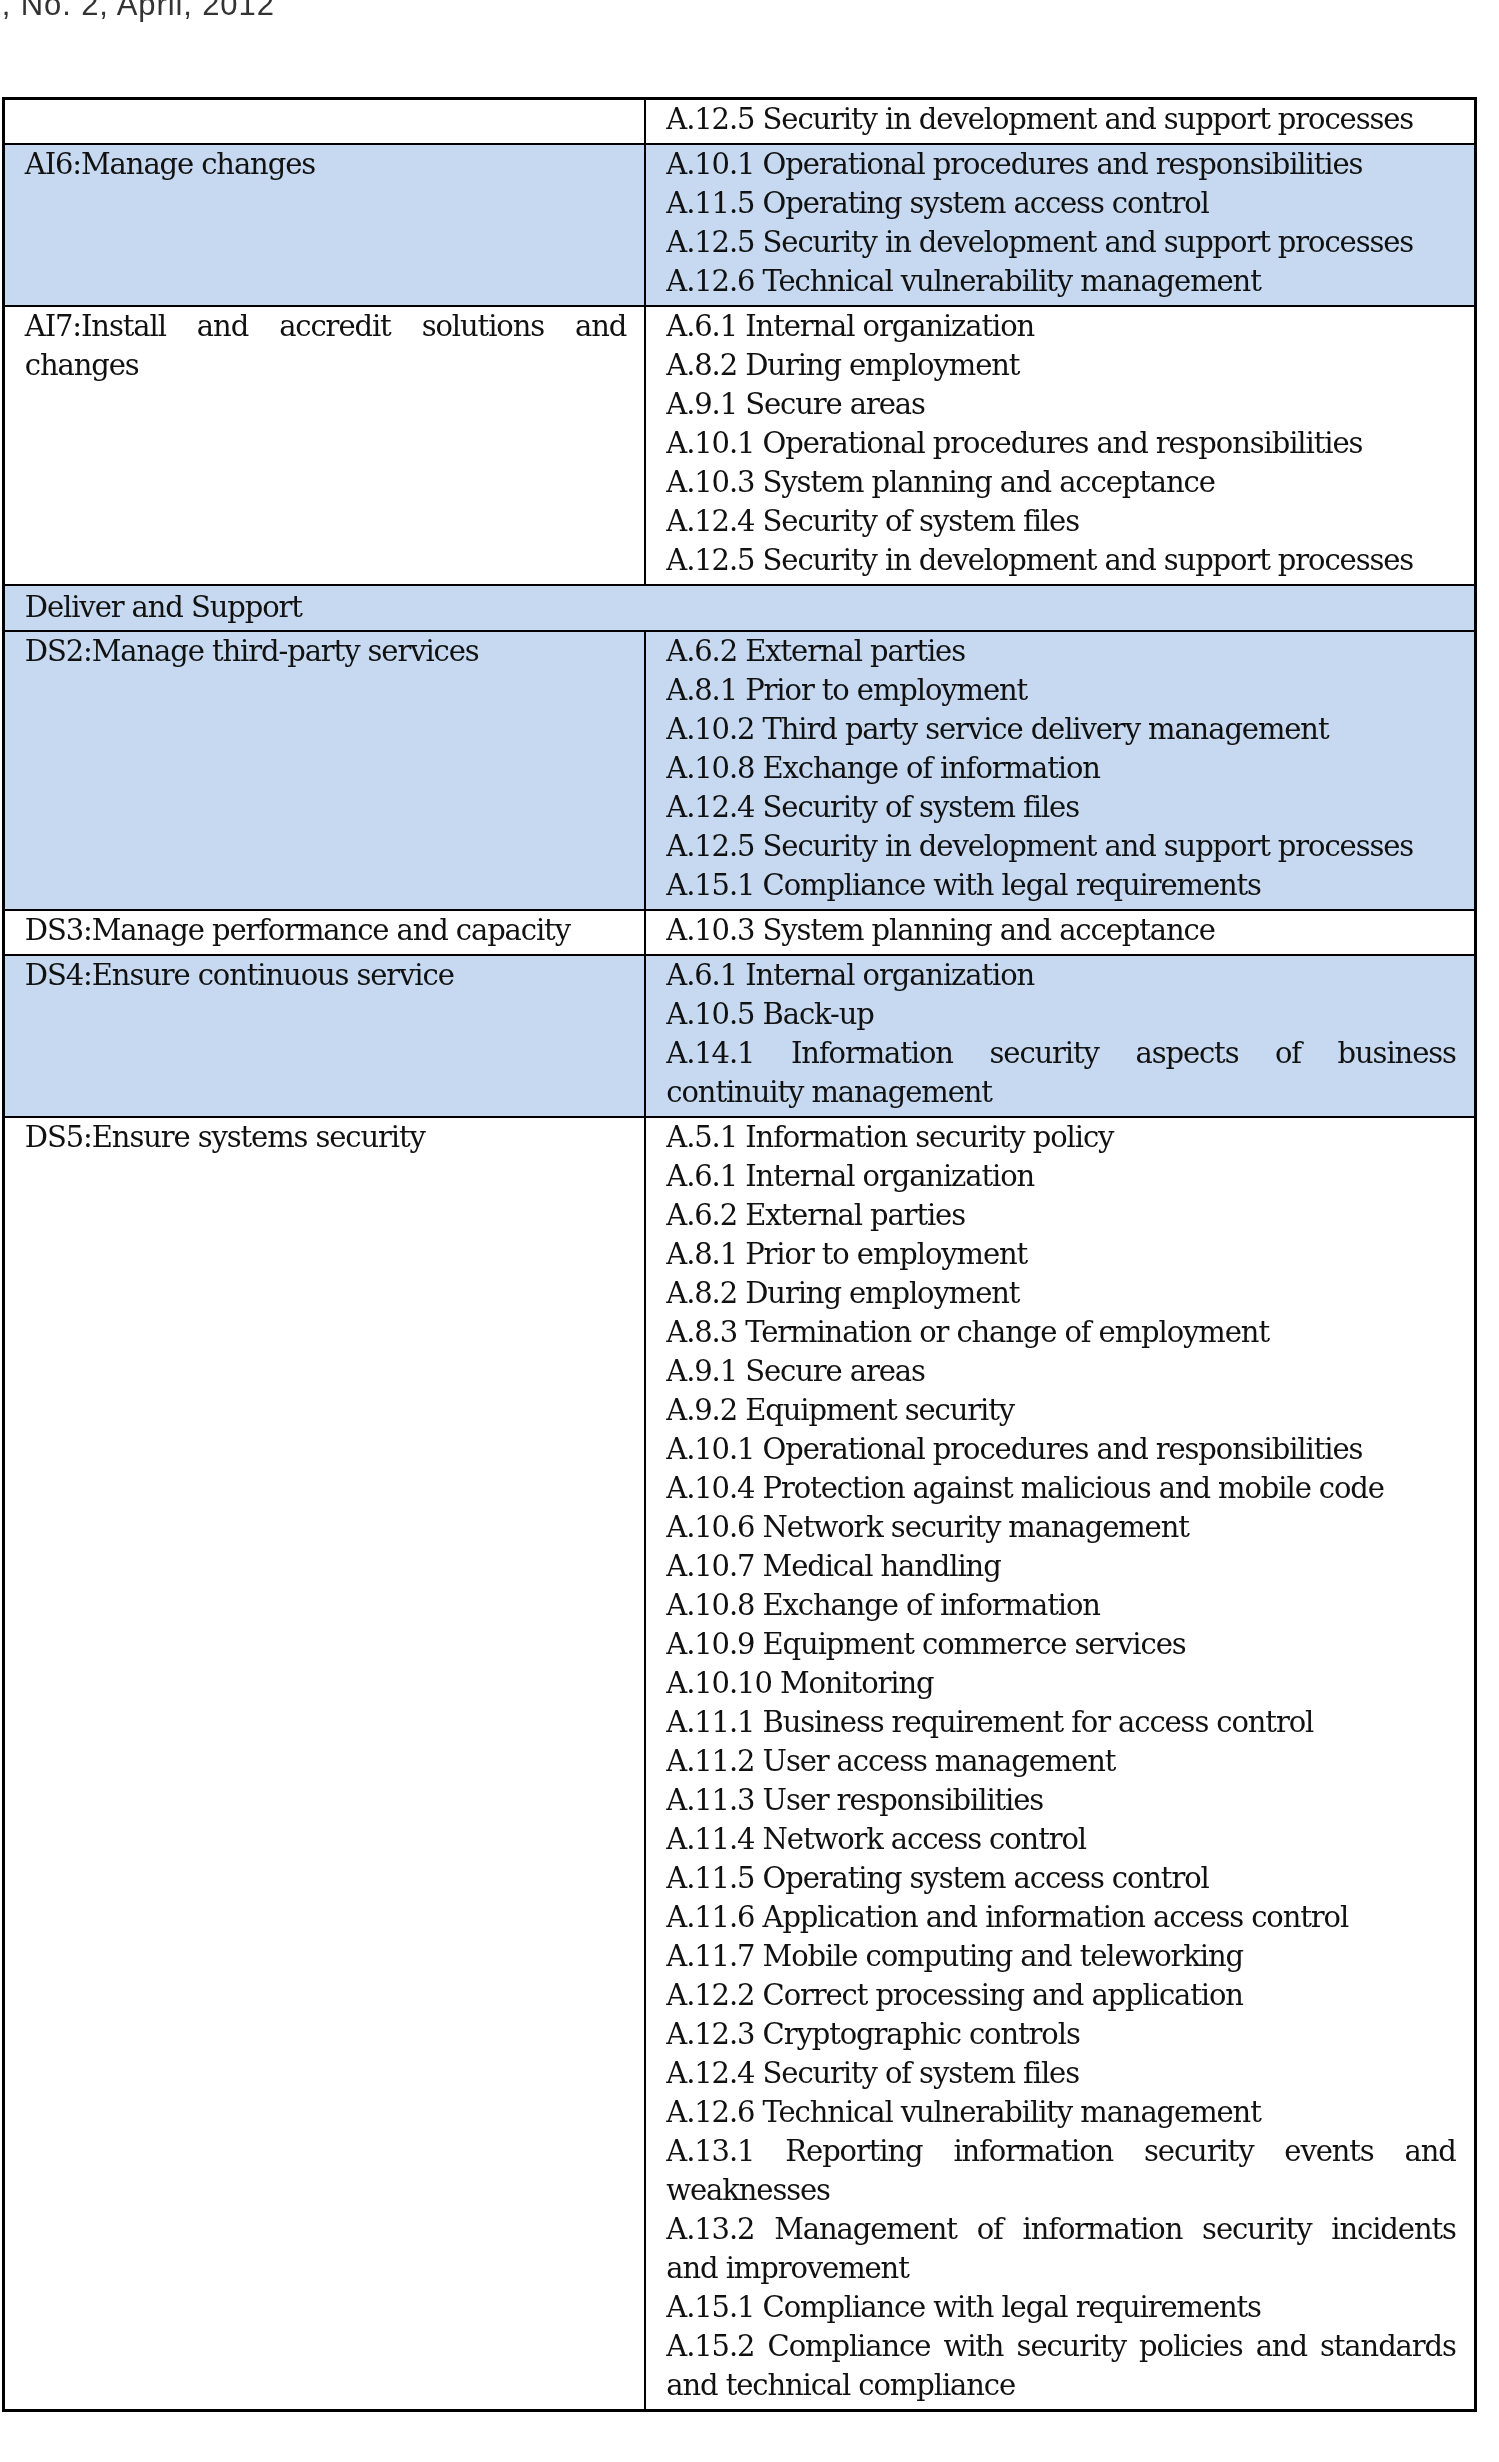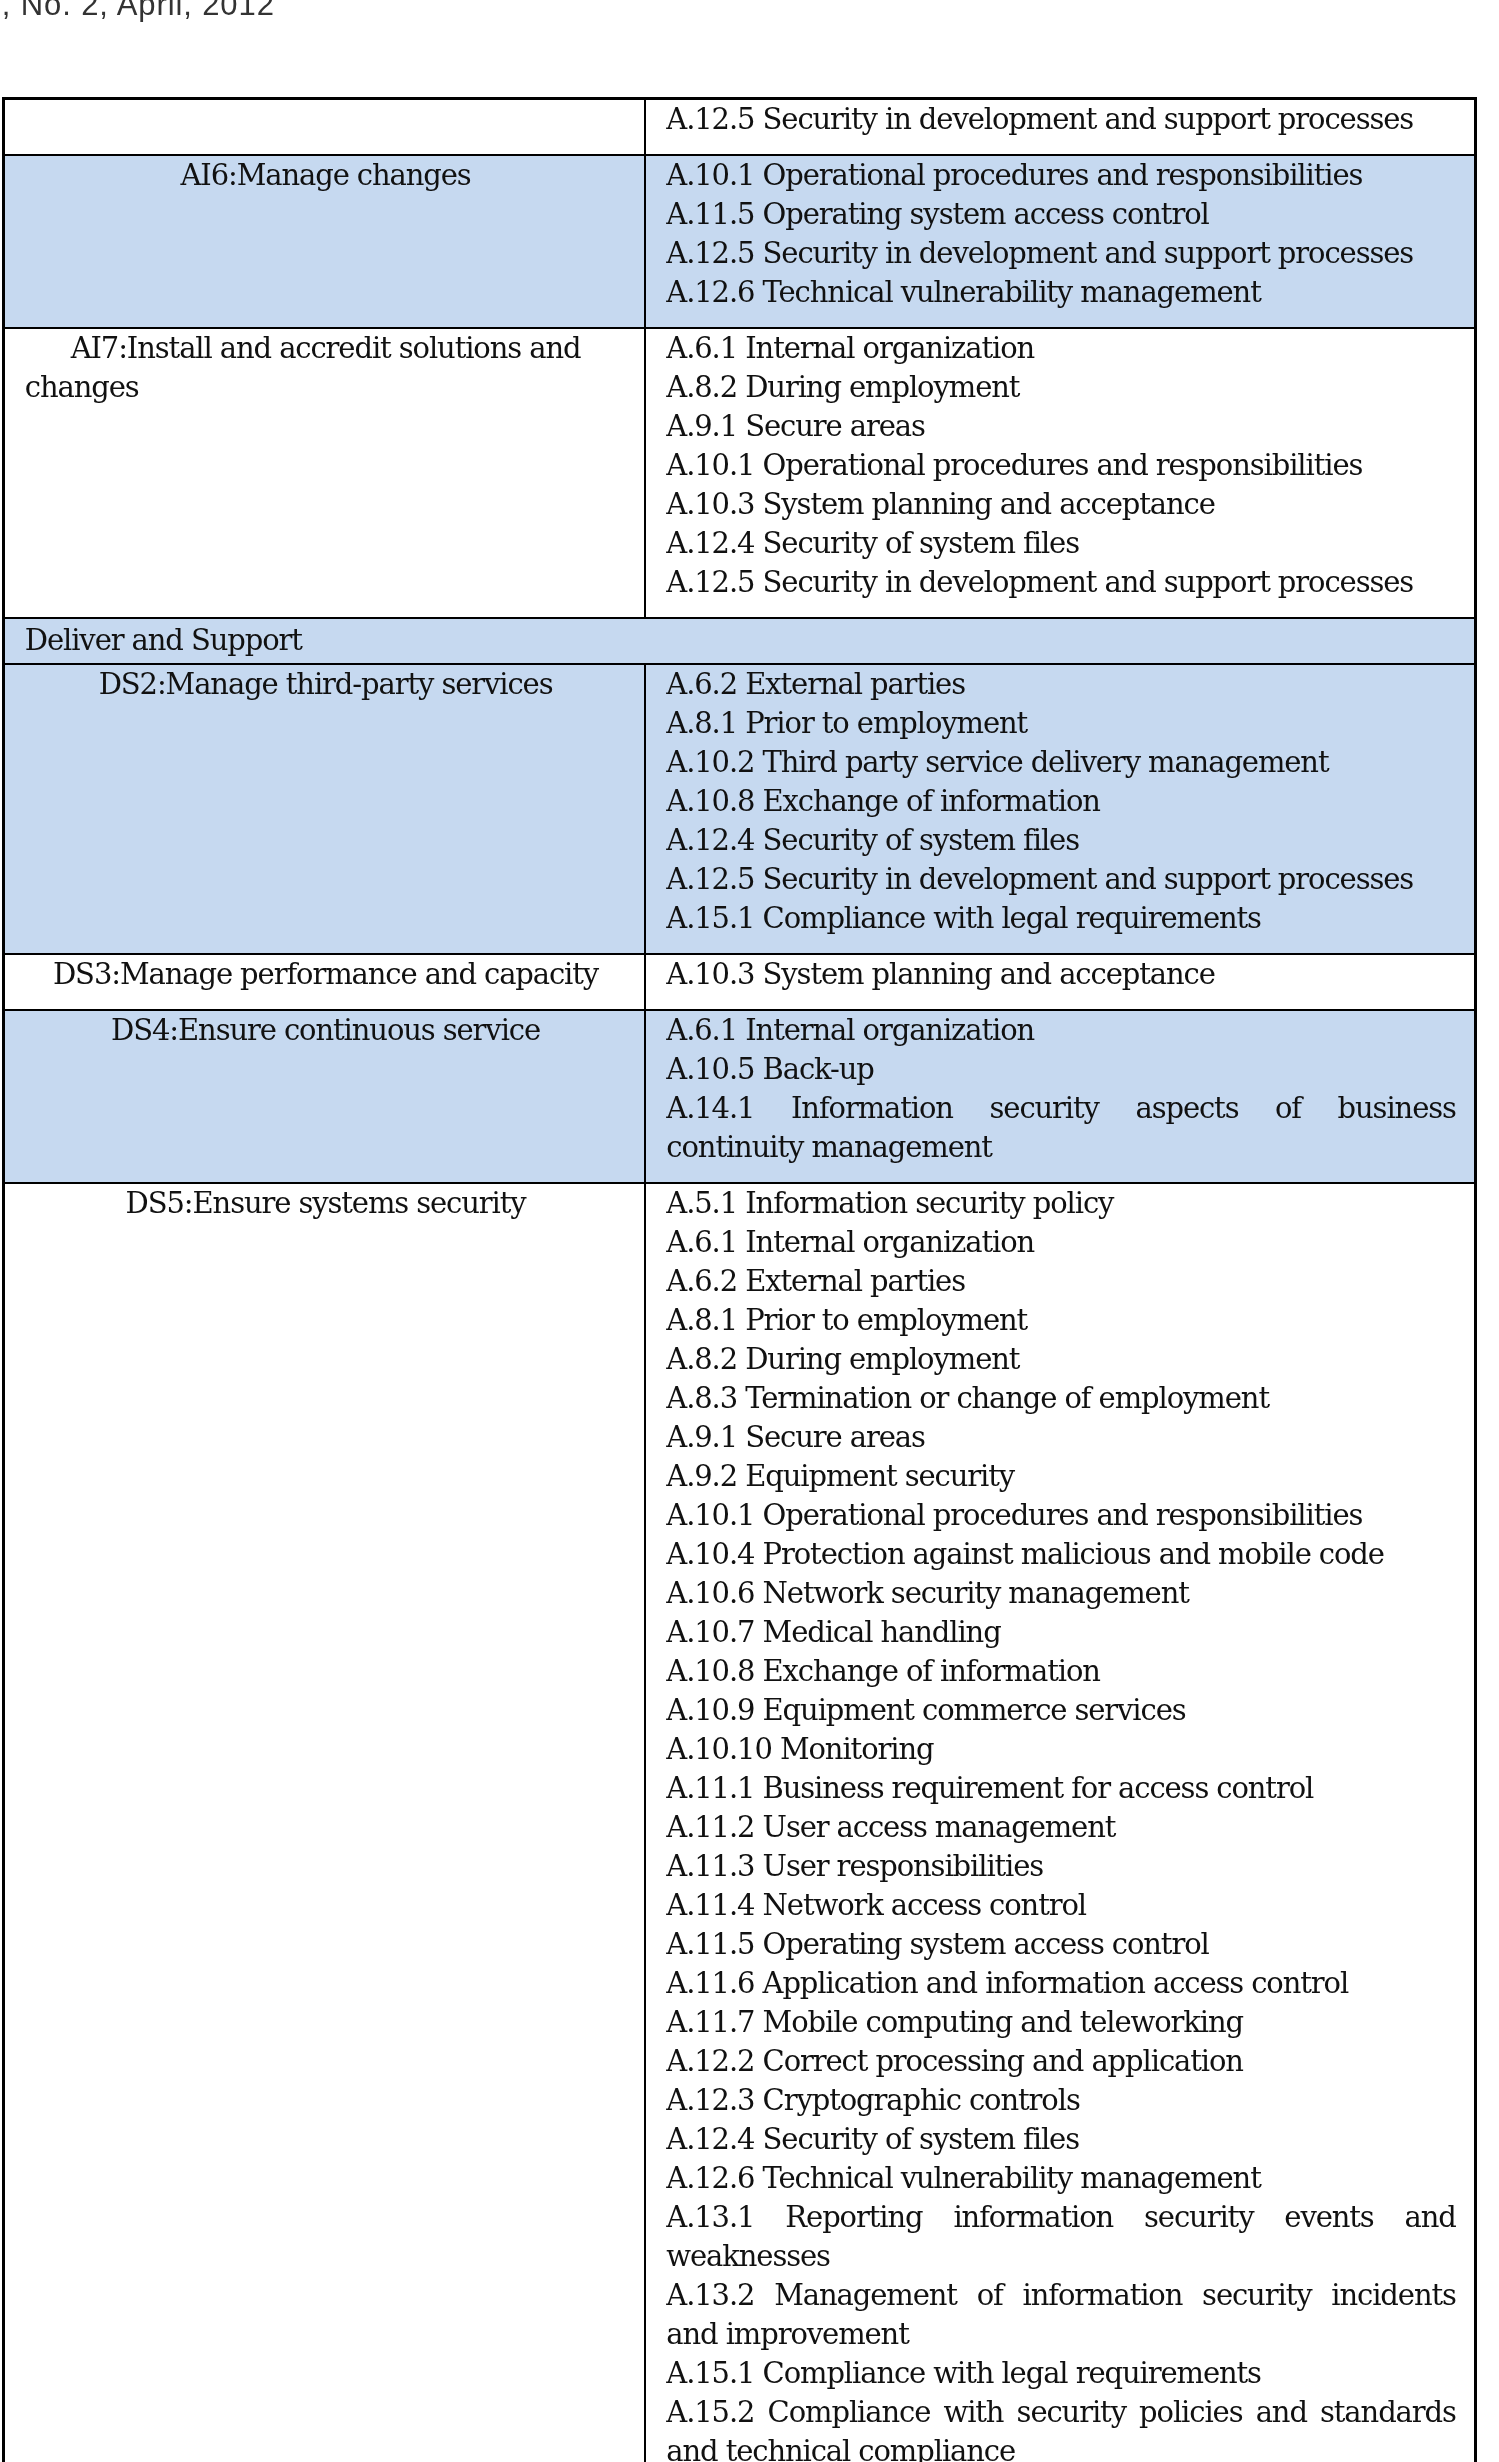--- a/index.html
+++ b/index.html
@@ -18,28 +18,28 @@
     width: 1473px;
     border-collapse: collapse;
     table-layout: fixed;
     border: 3.6px solid #000;
   }
   table.mapping col.c1 { width: 642px; }
   table.mapping col.c2 { width: 830px; }
   table.mapping td {
     border: 2.7px solid #000;
     vertical-align: top;
-    padding: 0 18px 15px 20px;
+    padding: 0 18px 4px 20px;
     font-size: 29px;
     line-height: 39px;
     letter-spacing: -1.1px;
     transform-origin: left;
     margin-left: 44px;
   }
-  table.mapping td.left { padding-top: 0; text-align: center; }
+  table.mapping td.left { padding-top: 0; }
   table.mapping tr.shade td { background: #c6d9f0; }
   table.mapping td.section {
     font-weight: normal;
     padding-top: 1.8px; padding-bottom: 3.6px;
   }
   .cell-line { display: block; white-space: nowrap; }
   .cell-line.wrap { white-space: normal; text-align: justify; text-align-last: left; }
   .justify { text-align: justify; text-align-last: left; }
 </style>
 </head>

